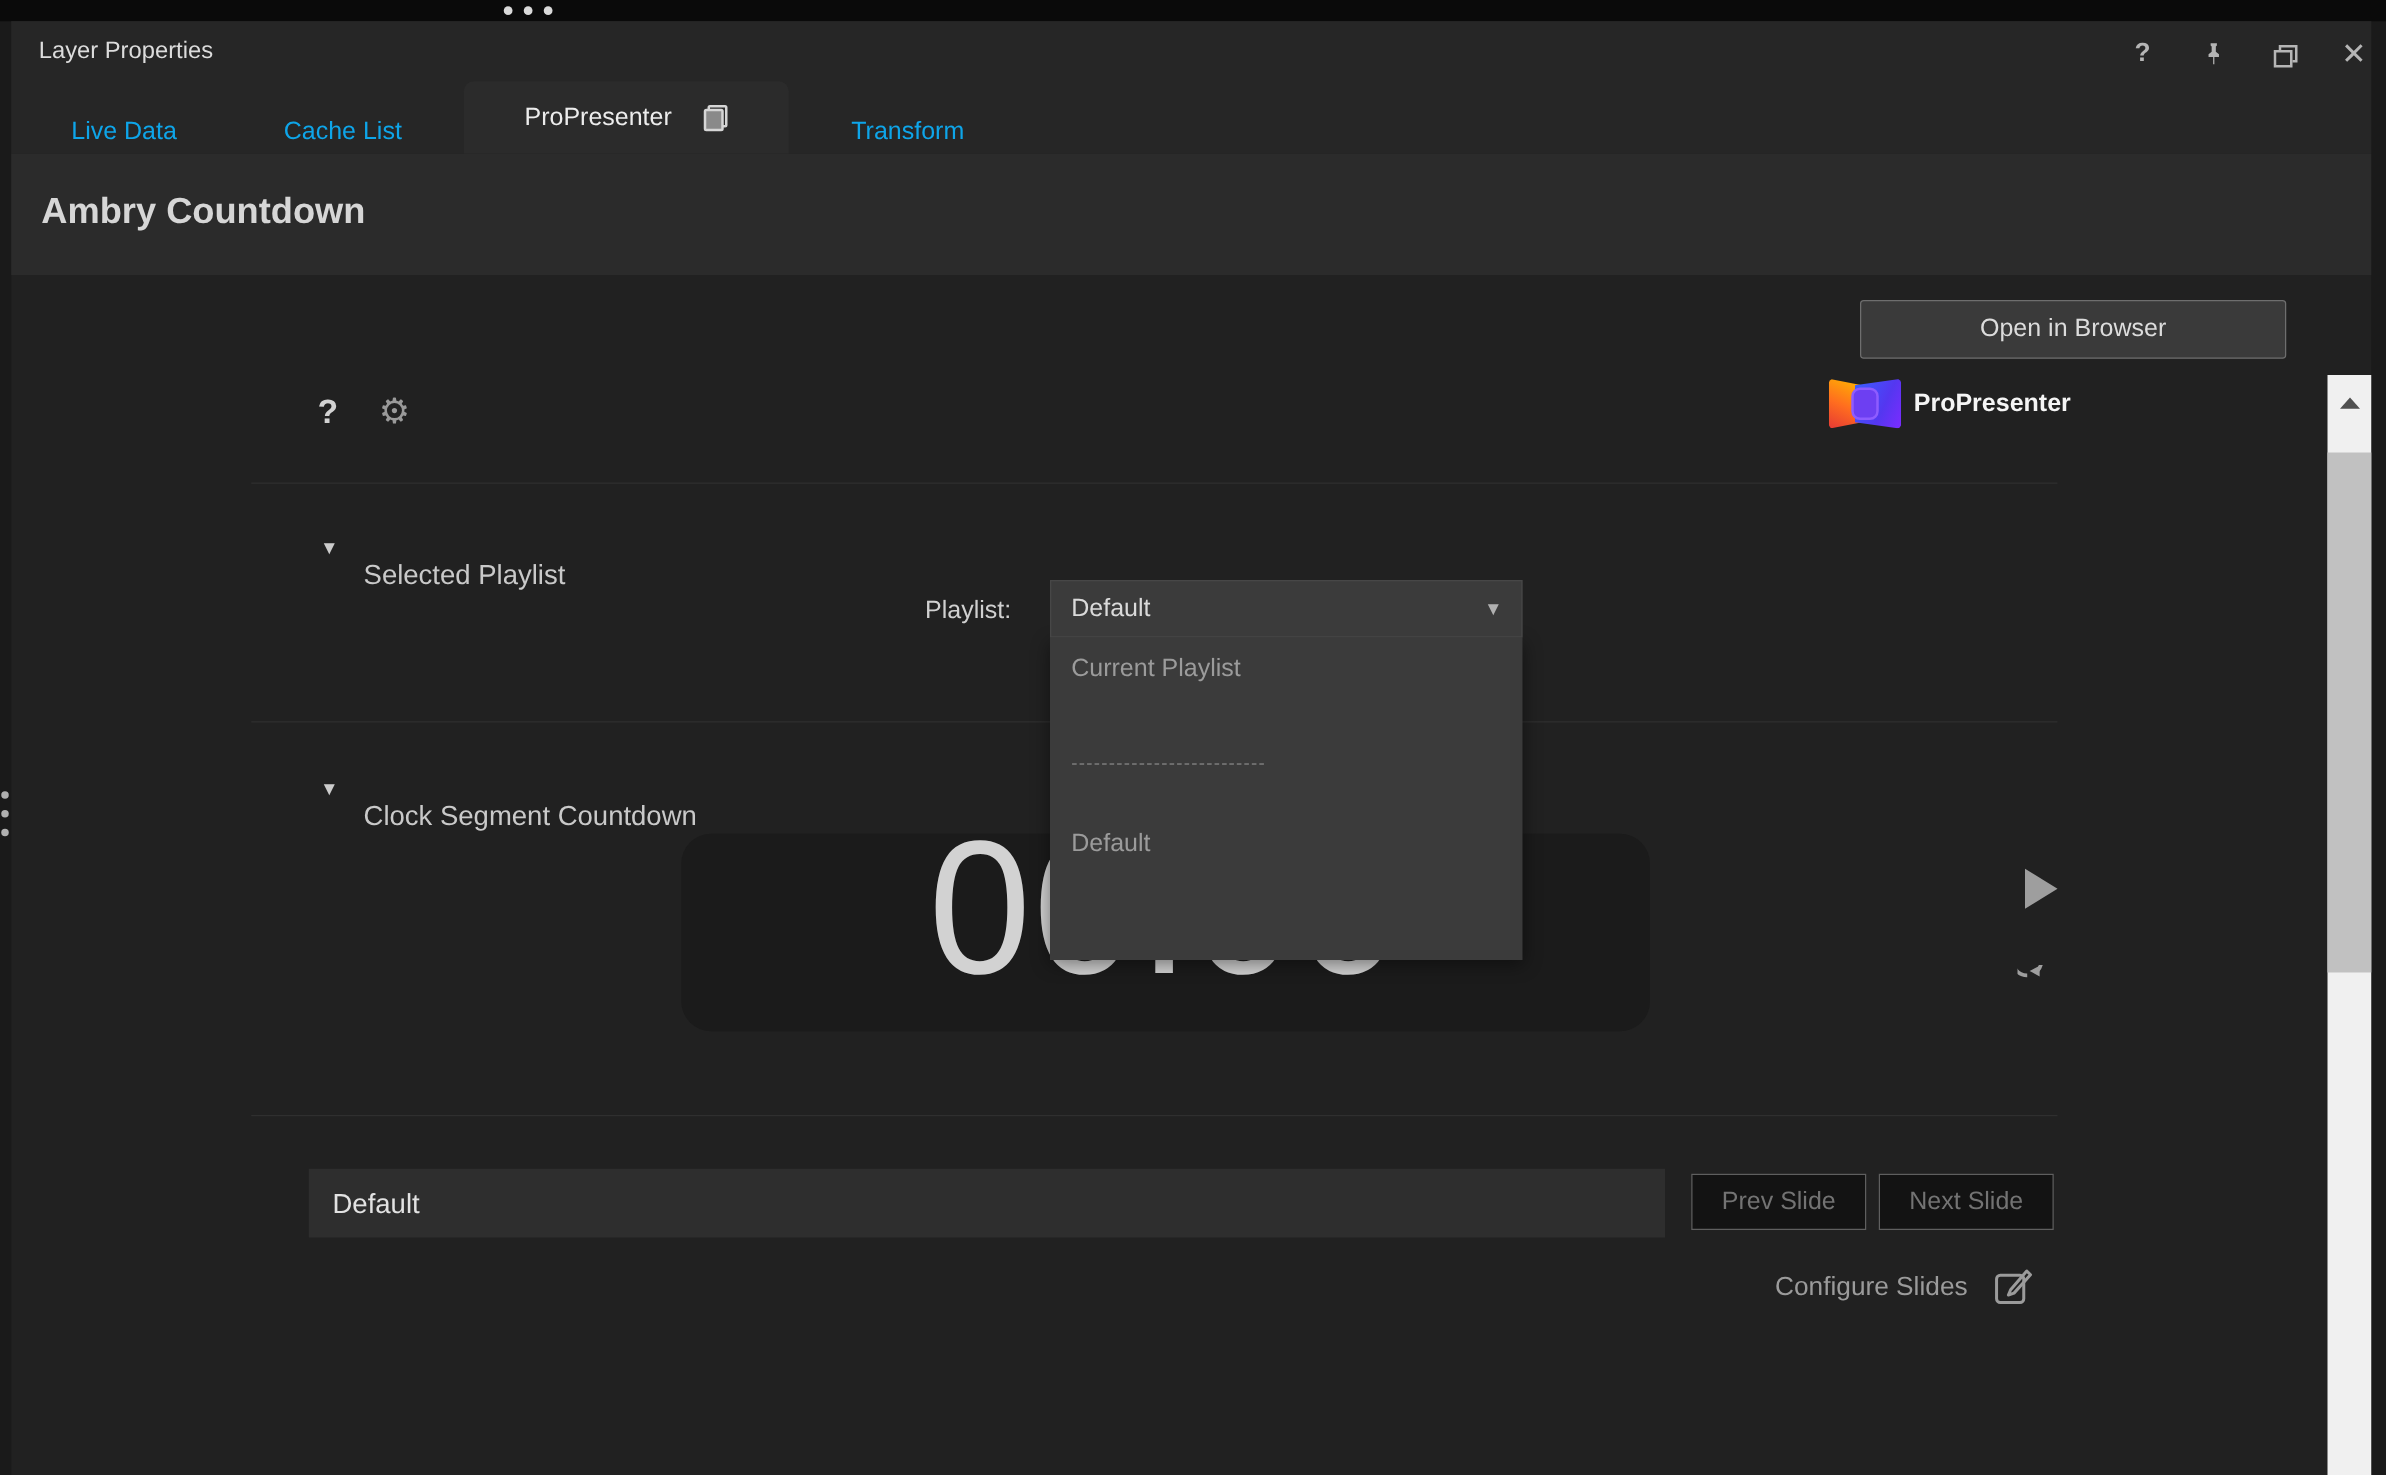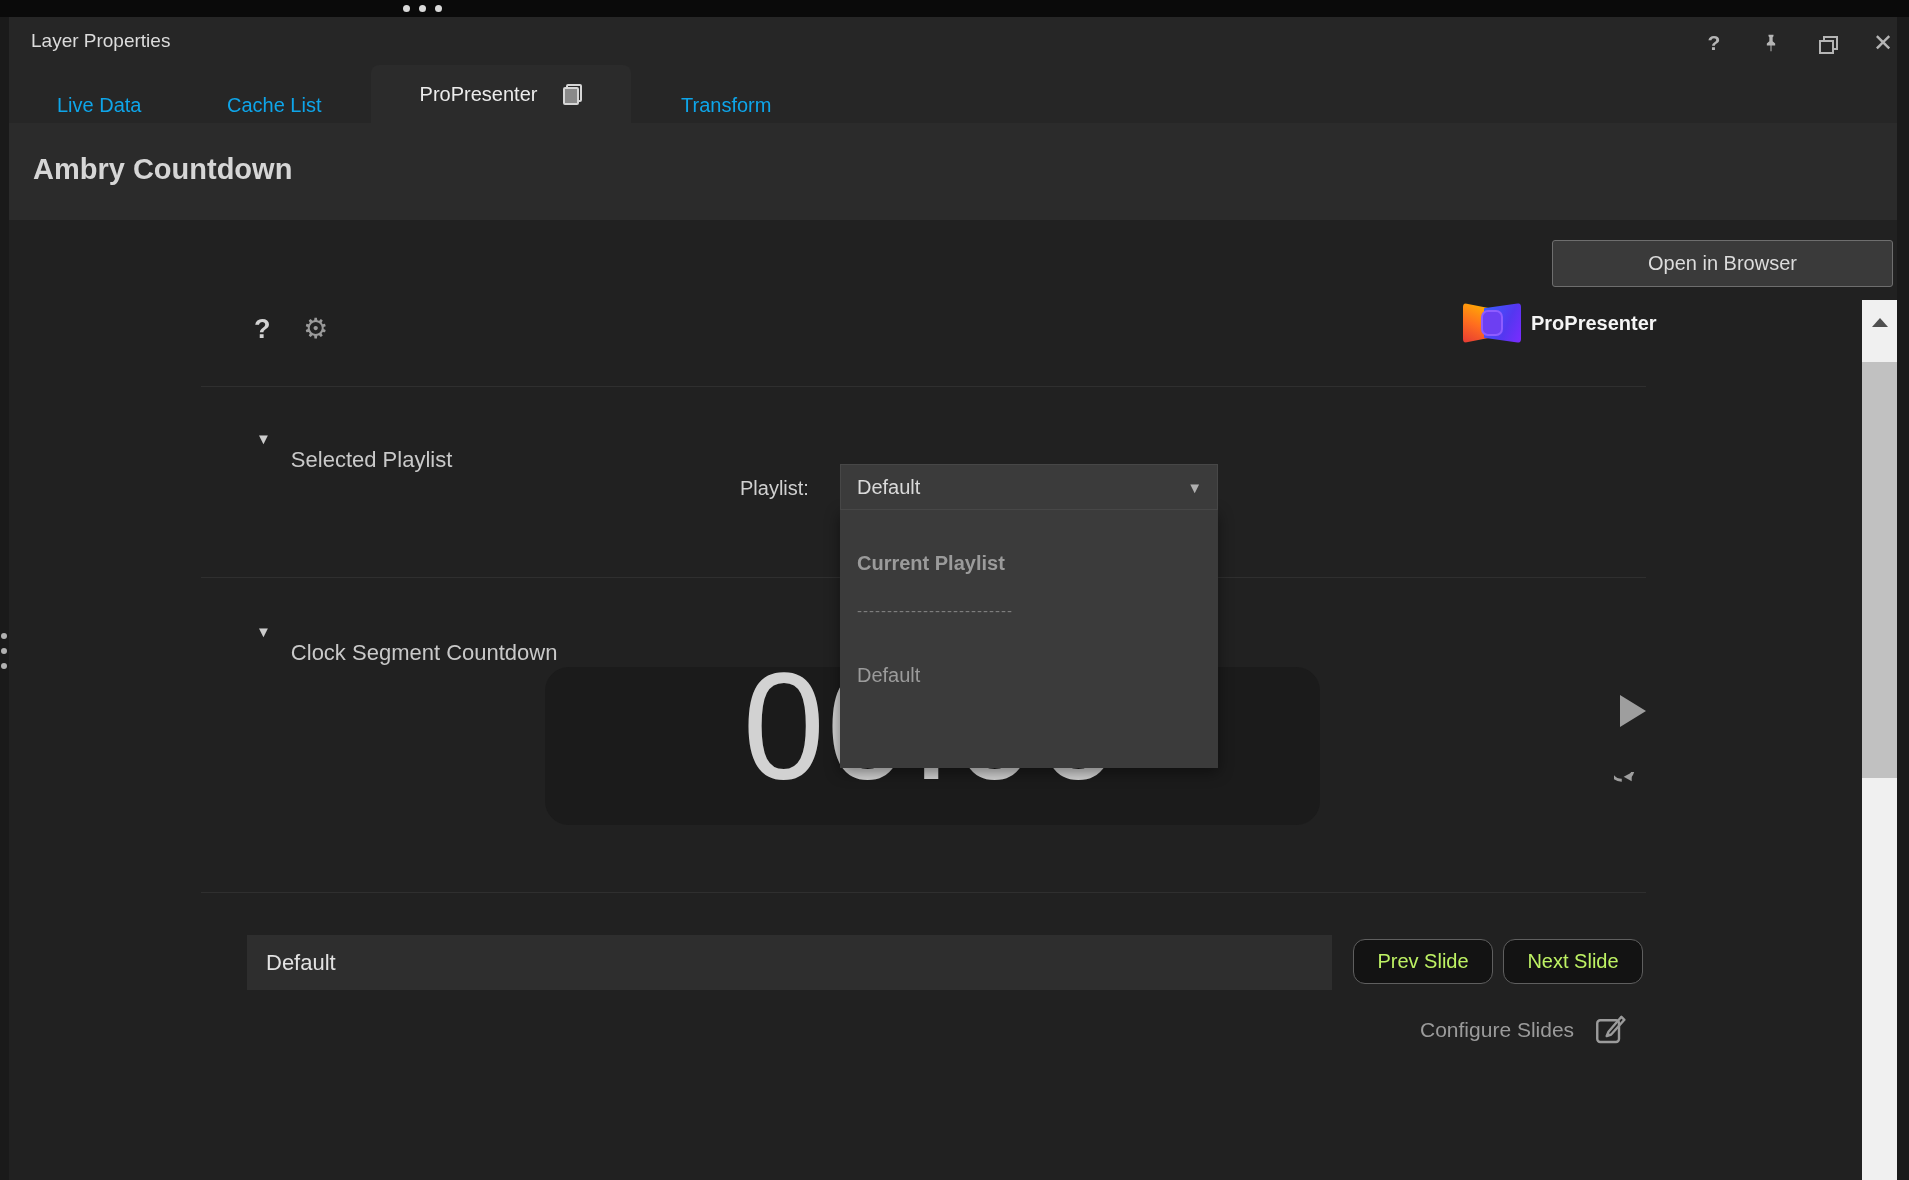--- a/index.html
+++ b/index.html
@@ -41,21 +41,21 @@
   .copy-icon::before { content:""; position:absolute; right:0; top:0; width:12px; height:14px;
     border:2px solid #d6d6d6; border-radius:2px; }
   .copy-icon::after { content:""; position:absolute; left:0; bottom:0; width:12px; height:14px;
     border:2px solid #d6d6d6; border-radius:2px; background:#8a8a8a; }
 
   
   .header-band { position:absolute; left:9px; top:123px; width:1888px; height:97px; background:#2b2b2b; }
   .page-title { position:absolute; left:24px; top:30px; font-size:29px; font-weight:bold; color:#d6d6d6; }
 
   
-  .btn-open { position:absolute; left:1552px; top:240px; width:341px; height:47px; background:#3a3a3a;
+  .btn-open { position:absolute; left:1488px; top:240px; width:341px; height:47px; background:#3a3a3a;
     border:1px solid #6e6e6e; border-radius:3px; color:#dcdcdc; font-size:20px;
     display:flex; align-items:center; justify-content:center; cursor:default; }
 
   .help-icon { position:absolute; left:254px; top:314px; font-size:27px; font-weight:bold; color:#d2d2d2; }
   .gear-icon { position:absolute; left:303px; top:312px; font-size:28px; color:#9a9a9a; }
 
   .brand { position:absolute; left:1463px; top:303px; display:flex; align-items:center; gap:10px; }
   .pp-logo { position:relative; width:58px; height:40px; }
   .pp-left { position:absolute; left:0; top:0; width:46%; height:100%;
     background:linear-gradient(205deg,#ffb300 5%,#ff6d1f 55%,#e53935 100%);
@@ -80,41 +80,41 @@
 
   .select { position:absolute; left:840px; top:464px; width:378px; height:46px; background:#3b3b3b;
     border:1px solid #474747; display:flex; align-items:center; cursor:default; z-index:21; }
   .select .val { margin-left:16px; font-size:20px; color:#dadada; }
   .select .arrow { position:absolute; right:15px; top:14px; font-size:15px; color:#b0b0b0; }
 
   .dd-panel { position:absolute; left:840px; top:510px; width:378px; height:258px; background:#3b3b3b;
     z-index:20; box-shadow:0 4px 14px rgba(0,0,0,.45); }
   .dd-item { position:absolute; left:0; width:100%; padding-left:17px; font-size:20px; color:#9b9b9b;
     display:flex; align-items:center; cursor:default; }
-  .dd-current { top:34px; height:38px;font-weight:bold; }
+  .dd-current { top:6px; height:38px; }
   .dd-sep { top:88px; height:24px; font-size:15px; color:#7d7d7d; letter-spacing:1px; }
   .dd-default { top:146px; height:38px; }
   .dd-selected { top:193px; height:65px; background:#2196f3; color:#ffffff; }
 
   .clock-panel { position:absolute; left:545px; top:667px; width:775px; height:158px; background:#1b1b1b;
     border-radius:24px; z-index:1; overflow:visible; display:flex; justify-content:center; }
   .clock-time { margin-top:-28px; font-size:152px; font-weight:400; color:#d2d2d2; letter-spacing:2px;
     transform:scaleX(.97); }
 
   .play-icon { position:absolute; left:1620px; top:695px; width:0; height:0;
     border-left:26px solid #9e9e9e; border-top:16px solid transparent; border-bottom:16px solid transparent;
     cursor:default; }
   .reset-icon { position:absolute; left:1614px; top:772px; width:32px; height:32px; cursor:default; }
 
   .slide-bar { position:absolute; left:247px; top:935px; width:1085px; height:55px; background:#2e2e2e;
     display:flex; align-items:center; }
   .slide-bar .txt { margin-left:19px; font-size:22px; color:#e2e2e2; }
 
   .slide-btn { position:absolute; top:939px; width:140px; height:45px; background:#131313;
-    border:1px solid #5f5f5f; border-radius:12px; color:#bef264; font-size:20px;
+    border:1px solid #5f5f5f; border-radius:0; color:#737373; font-size:20px;
     display:flex; align-items:center; justify-content:center; cursor:default; }
   .btn-prev { left:1353px; } .btn-next { left:1503px; }
 
   .configure { position:absolute; left:1420px; top:1012px; display:flex; align-items:center; gap:18px;
     cursor:default; }
   .configure .txt { font-size:21px; color:#9b9b9b; }
 
   
   .scrollbar { position:absolute; left:1862px; top:300px; width:35px; height:880px; background:#f0f0f0; }
   .sb-up { position:absolute; left:0; top:0; width:35px; height:44px; display:flex; align-items:center;

